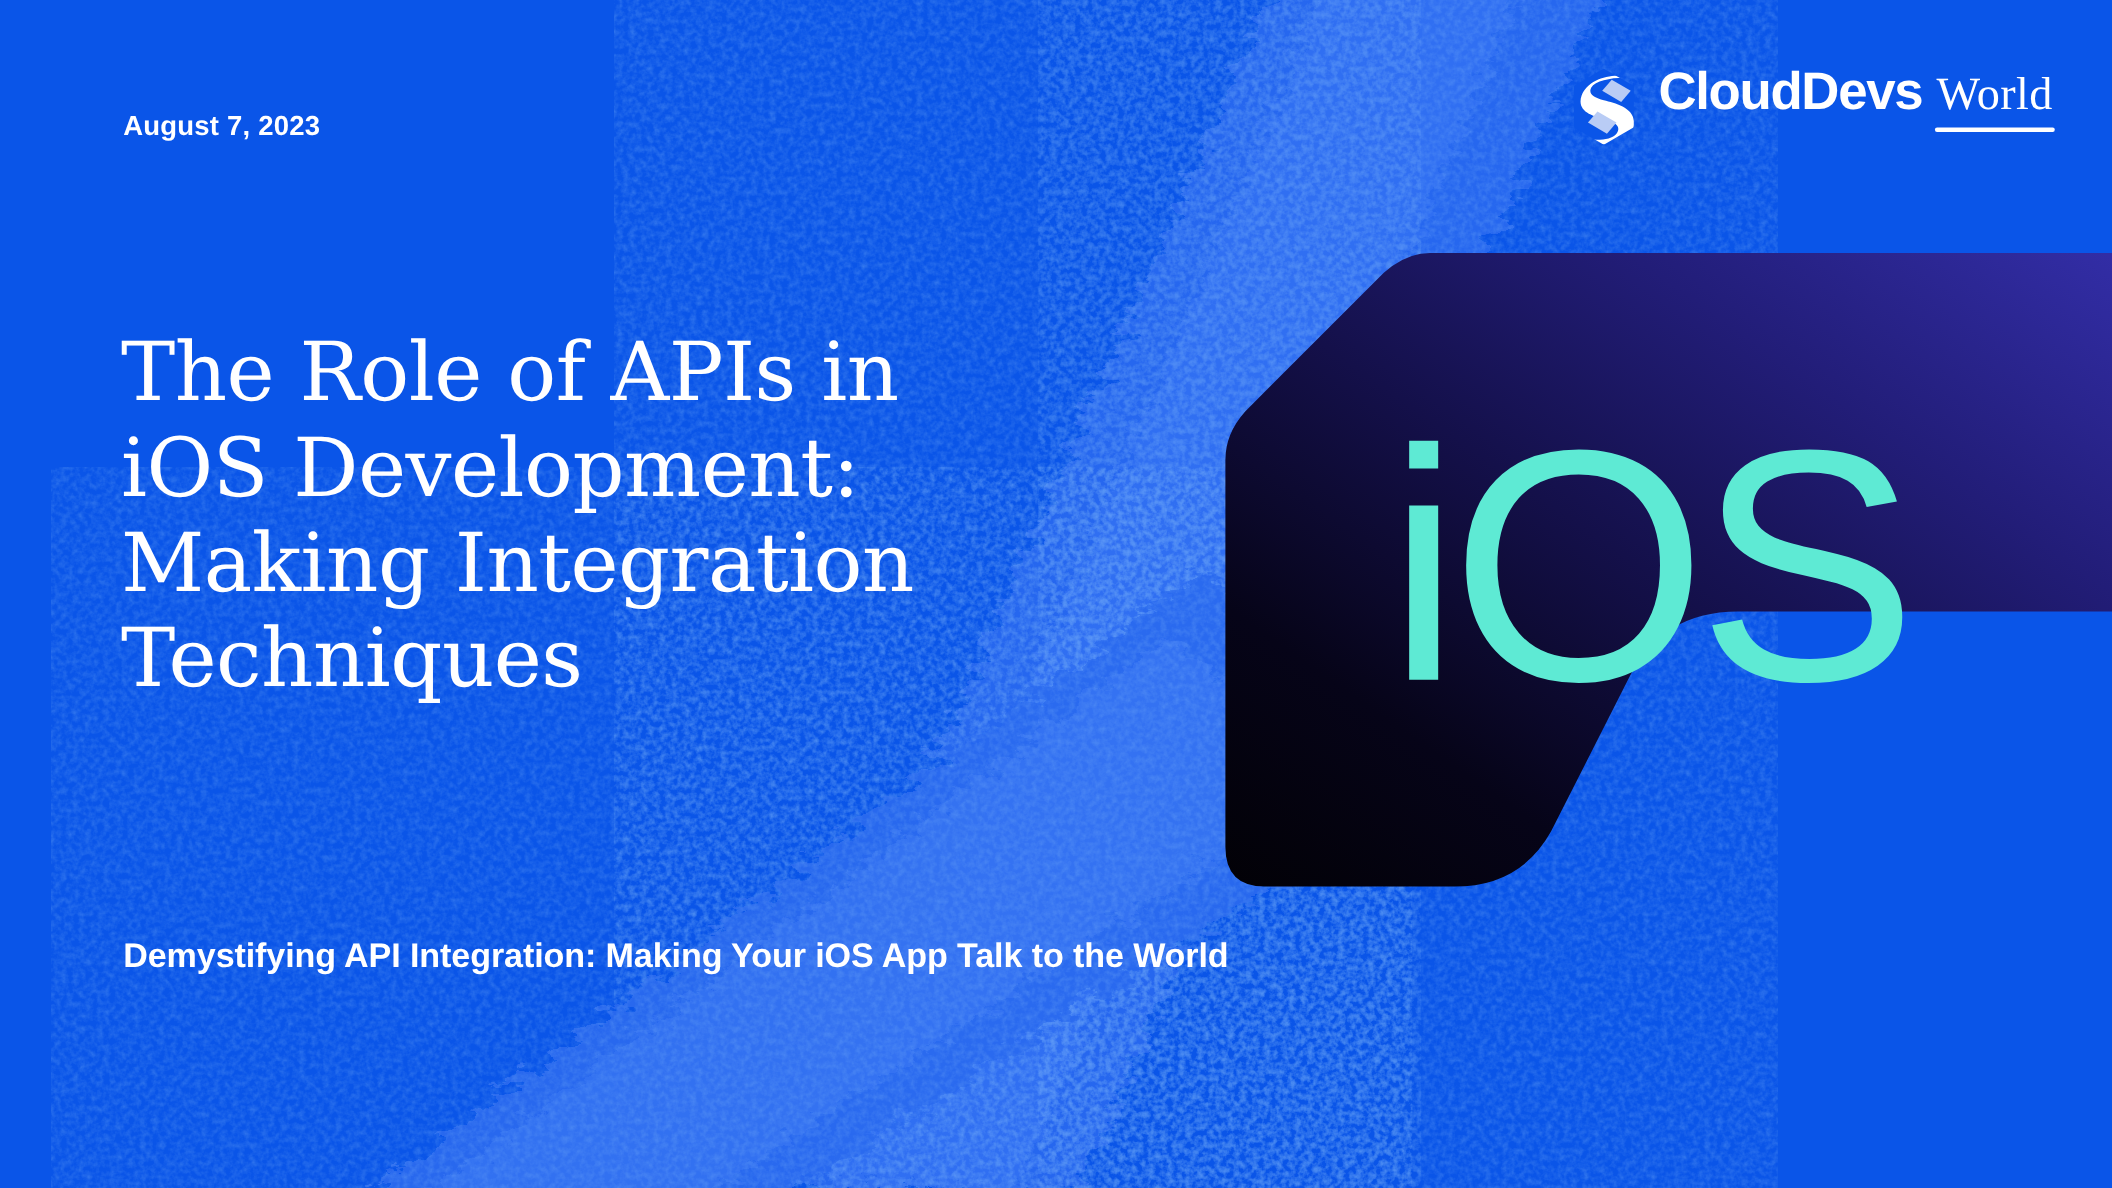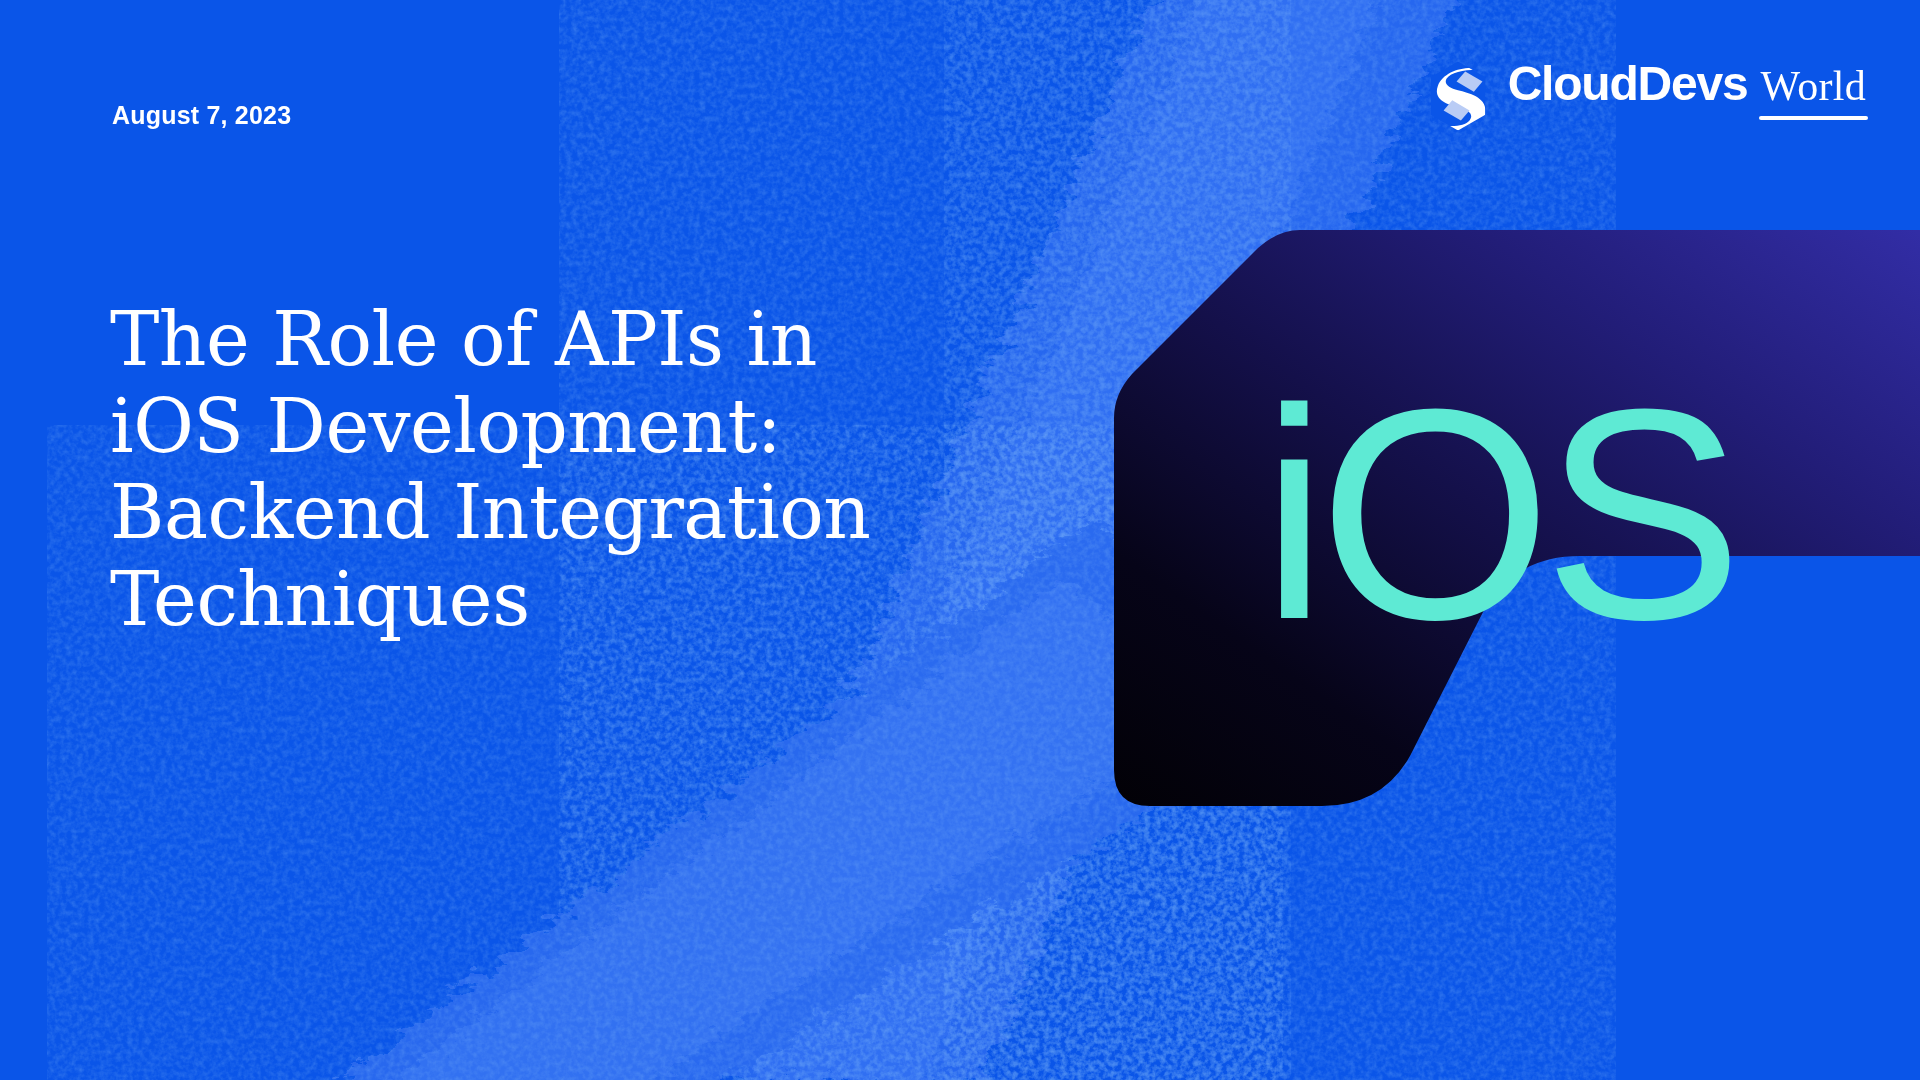--- a/index.html
+++ b/index.html
@@ -25,21 +25,21 @@
     position:absolute; left:112px; top:101px;
     font-family:"Liberation Sans", sans-serif;
     font-size:25px; font-weight:700; color:#FFFFFF;
     letter-spacing:0.2px;
     white-space:nowrap;
   }
 
   
   #logo {
     position:absolute; right:52px; top:60px;
-    display:flex; gap:14px;
+    display:flex; align-items:center; gap:14px;
     height:74px;
   }
   #logo-mark { width:72px; height:72px; flex:0 0 auto; display:block; }
   #logo-wordmark {
     display:flex; align-items:baseline; gap:11px;
     height:74px;
   }
   #logo-cloud {
     font-family:"Liberation Sans", sans-serif;
     font-size:48px; font-weight:700; color:#FFFFFF;
@@ -180,22 +180,23 @@
     </svg>
     <div id="logo-wordmark">
       <span id="logo-cloud">CloudDevs</span>
       <span id="logo-guides-wrap">
         <span id="logo-guides">World</span>
         <span id="logo-guides-rule"></span>
       </span>
     </div>
   </div>
 
-  <h1 id="title">The Role of APIs in iOS Development: Backend Integration Techniques</h1>
-
+  <h1 id="title">The Role of APIs in iOS Development: Making Integration Techniques</h1>
+
+  <p id="subtitle">Demystifying API Integration: Making Your iOS App Talk to the World</p>
 
   <div id="ios-card">
     <svg viewBox="0 0 830 584" preserveAspectRatio="none" xmlns="http://www.w3.org/2000/svg">
       <defs>
         <linearGradient id="cardGrad" x1="0" y1="1" x2="1" y2="0">
           <stop offset="0%" stop-color="#020106"></stop>
           <stop offset="22%" stop-color="#060418"></stop>
           <stop offset="48%" stop-color="#14104A"></stop>
           <stop offset="72%" stop-color="#221D78"></stop>
           <stop offset="100%" stop-color="#332EA8"></stop>

